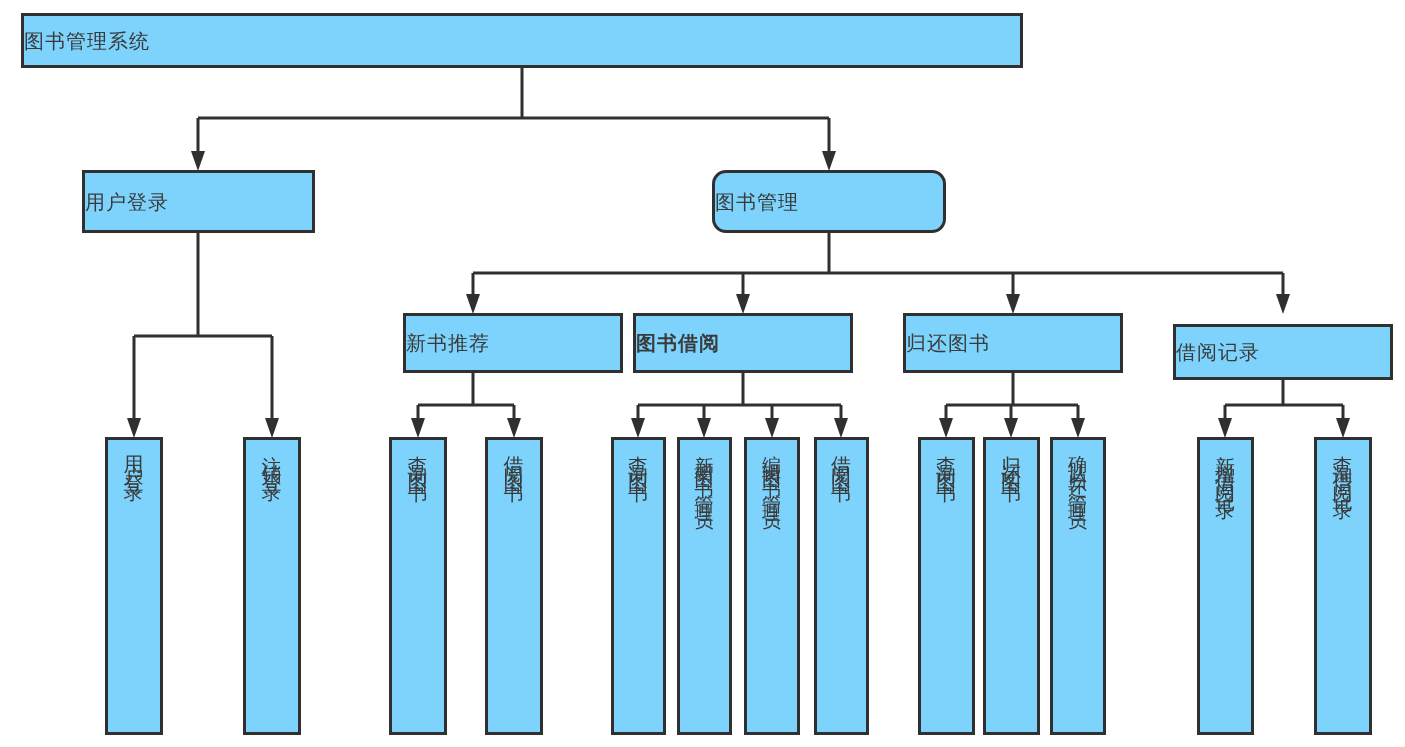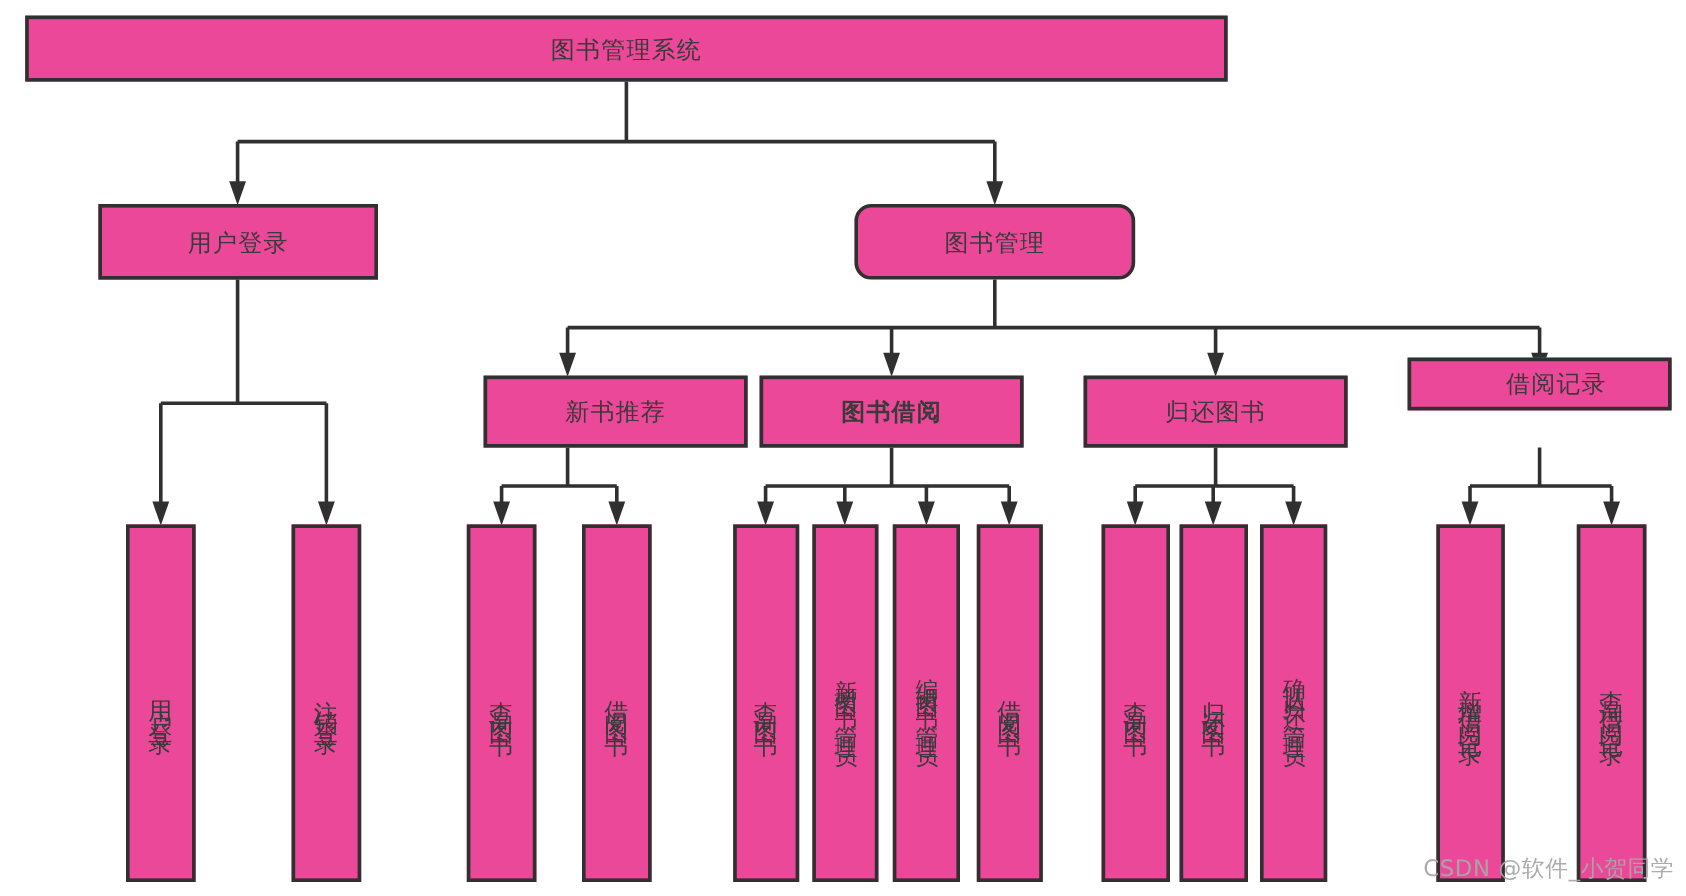--- a/index.html
+++ b/index.html
@@ -2,23 +2,23 @@
 <html lang="zh"><head>
 <meta charset="utf-8">
 <style>
   html,body{margin:0;padding:0;background:#fff;}
   .stage{
     position:relative;width:1405px;height:747px;background:#fff;overflow:hidden;
     font-family:"DejaVu Sans","Liberation Sans",sans-serif;
   }
   .wires{position:absolute;left:0;top:0;z-index:1;}
   .box{
-    position:absolute;box-sizing:border-box;background:#ec4899;
+    position:absolute;box-sizing:border-box;background:#7dd3fc;
     border:3px solid #303030;color:#3a3a3a;z-index:2;
-    display:flex;align-items:center;justify-content:center;
+    display:flex;align-items:center;justify-content:flex-start;
     font-size:20px;line-height:1;white-space:nowrap;
   }
   .h{letter-spacing:1px;}
   .v{
     writing-mode:vertical-rl;text-orientation:mixed;
     letter-spacing:9px;white-space:nowrap;
   }
   .v.long{letter-spacing:8px;font-size:19px;}
   .watermark{
     position:absolute;left:1186px;top:711px;z-index:3;
@@ -84,21 +84,21 @@
 
   <div class="box h" style="left:363px;top:313px;width:220px;height:60px;margin-left:40px;">
       <span>新书推荐</span>
     </div>
   <div class="box h" style="left:633px;top:313px;width:220px;height:60px;font-weight:bold;">
       <span>图书借阅</span>
     </div>
   <div class="box h" style="left:903px;top:313px;width:220px;height:60px;">
       <span>归还图书</span>
     </div>
-  <div class="box h" style="left:1173px;top:298px;width:220px;height:44px;padding-left:28px;">
+  <div class="box h" style="left:1173px;top:324px;width:220px;height:56px;">
       <span>借阅记录</span>
     </div>
 
   <div class="box v" style="left:105px;top:437px;width:58px;height:298px;">
       <span>用户登录</span>
     </div>
   <div class="box v" style="left:243px;top:437px;width:58px;height:298px;">
       <span>注销登录</span>
     </div>
 
@@ -132,15 +132,14 @@
       <span>确认归还（管理员）</span>
     </div>
 
   <div class="box v" style="left:1197px;top:437px;width:57px;height:298px;">
       <span>新增借阅记录</span>
     </div>
   <div class="box v" style="left:1314px;top:437px;width:58px;height:298px;">
       <span>查询借阅记录</span>
     </div>
 
-  <div class="watermark">CSDN @软件_小贺同学</div>
 
 </div>
 
 </body></html>

